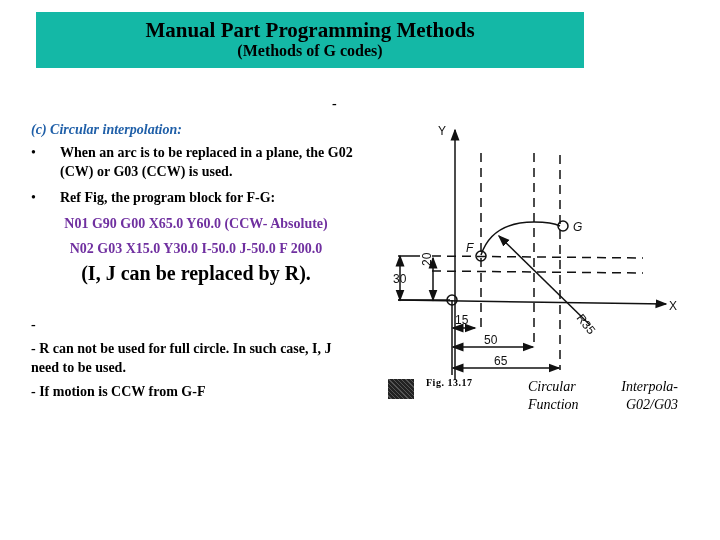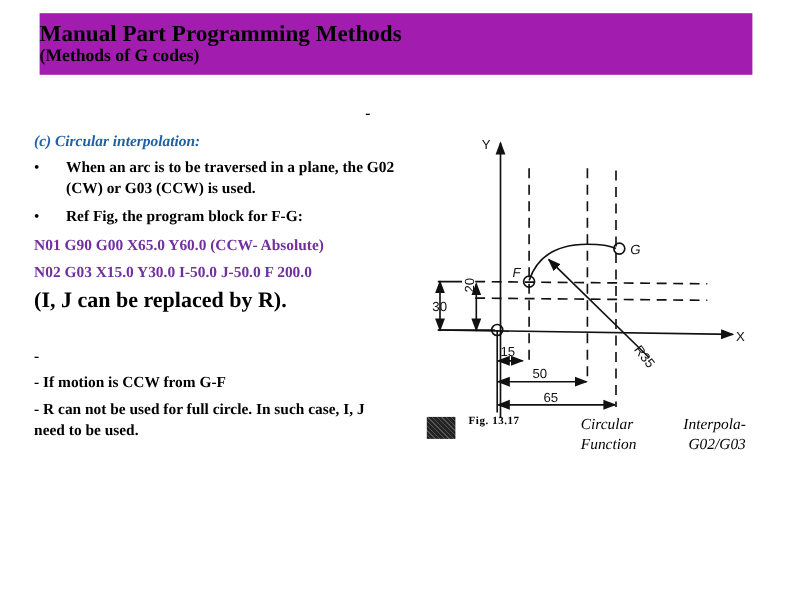--- a/index.html
+++ b/index.html
@@ -1,43 +1,43 @@
 <!DOCTYPE html>
 <html><head>
 <meta charset="utf-8">
 <style>
   html, body { margin: 0; padding: 0; }
   body {
     width: 720px; height: 540px; background: #ffffff; position: relative; overflow: hidden;
     font-family: "Liberation Serif", "DejaVu Serif", serif;
   }
   .header-band {
-    position: absolute; left: 36px; top: 12px; width: 648px; height: 56px;
-    background: #a21caf; color: #000;
+    position: absolute; left: 36px; top: 12px; width: 548px; height: 56px;
+    background: #14b8a6; text-align: center; color: #000;
   }
   .header-title {
     display: block; font-weight: bold; font-size: 21px; line-height: 22px; padding-top: 7px;
   }
   .header-subtitle {
     display: block; font-weight: bold; font-size: 16px; line-height: 20px;
   }
   .text-col {
     position: absolute; left: 31px; top: 104px; width: 330px; color: #000;
     font-size: 14px; font-weight: bold; line-height: 19px;
   }
   .section-heading {
     color: #1f5fa8; font-style: italic; font-weight: bold; font-size: 14px; margin: 16px 0 4px 0;
   }
   .bullet {
     position: relative; padding-left: 29px; margin-bottom: 7px;
   }
   .bullet-dot {
     position: absolute; left: 0; top: 0; font-weight: normal;
   }
-  .code-block { }
+  .code-block { text-align: center; }
   .code-line { color: #7030a0; font-size: 14px; line-height: 19px; margin-bottom: 6px; }
   .code-note { color: #000; font-size: 20px; line-height: 19px; }
   .dash-line { margin-top: 32px; }
   .note { margin-top: 5px; }
   .stray-dash {
     position: absolute; left: 332px; top: 96px; font-weight: bold; font-size: 14px;
   }
   .figure { position: absolute; left: 380px; top: 115px; width: 330px; height: 330px; }
   .fig-caption {
     position: absolute; left: 388px; top: 377px; width: 300px;
@@ -62,34 +62,34 @@
   <span class="header-title">Manual Part Programming Methods</span>
   <span class="header-subtitle">(Methods of G codes)</span>
 </div>
 
 <div class="stray-dash">-</div>
 
 <div class="text-col">
   <div class="section-heading">(c) Circular interpolation:</div>
   <div class="bullet">
     <span class="bullet-dot">•</span>
-    <span>When an arc is to be traversed in a plane, the G02 (CW) or G03 (CCW) is used.</span>
+    <span>When an arc is to be replaced in a plane, the G02 (CW) or G03 (CCW) is used.</span>
   </div>
   <div class="bullet">
     <span class="bullet-dot">•</span>
     <span>Ref Fig, the program block for F-G:</span>
   </div>
   <div class="code-block">
     <div class="code-line">N01 G90 G00 X65.0 Y60.0 (CCW- Absolute)</div>
     <div class="code-line">N02 G03 X15.0 Y30.0 I-50.0 J-50.0 F 200.0</div>
     <div class="code-note">(I, J can be replaced by R).</div>
   </div>
   <div class="dash-line">-</div>
+  <div class="note">- R can not be used for full circle. In such case, I, J need to be used.</div>
   <div class="note">- If motion is CCW from G-F</div>
-  <div class="note">- R can not be used for full circle. In such case, I, J need to be used.</div>
 </div>
 
 <svg class="figure" viewBox="380 115 330 330" width="330" height="330" xmlns="http://www.w3.org/2000/svg">
   <defs>
     <marker id="arr" markerWidth="8" markerHeight="8" refX="7" refY="4" orient="auto">
       <path d="M0,1 L8,4 L0,7 Z" fill="#111"></path>
     </marker>
     <marker id="arrs" markerWidth="8" markerHeight="8" refX="1" refY="4" orient="auto">
       <path d="M8,1 L0,4 L8,7 Z" fill="#111"></path>
     </marker>

